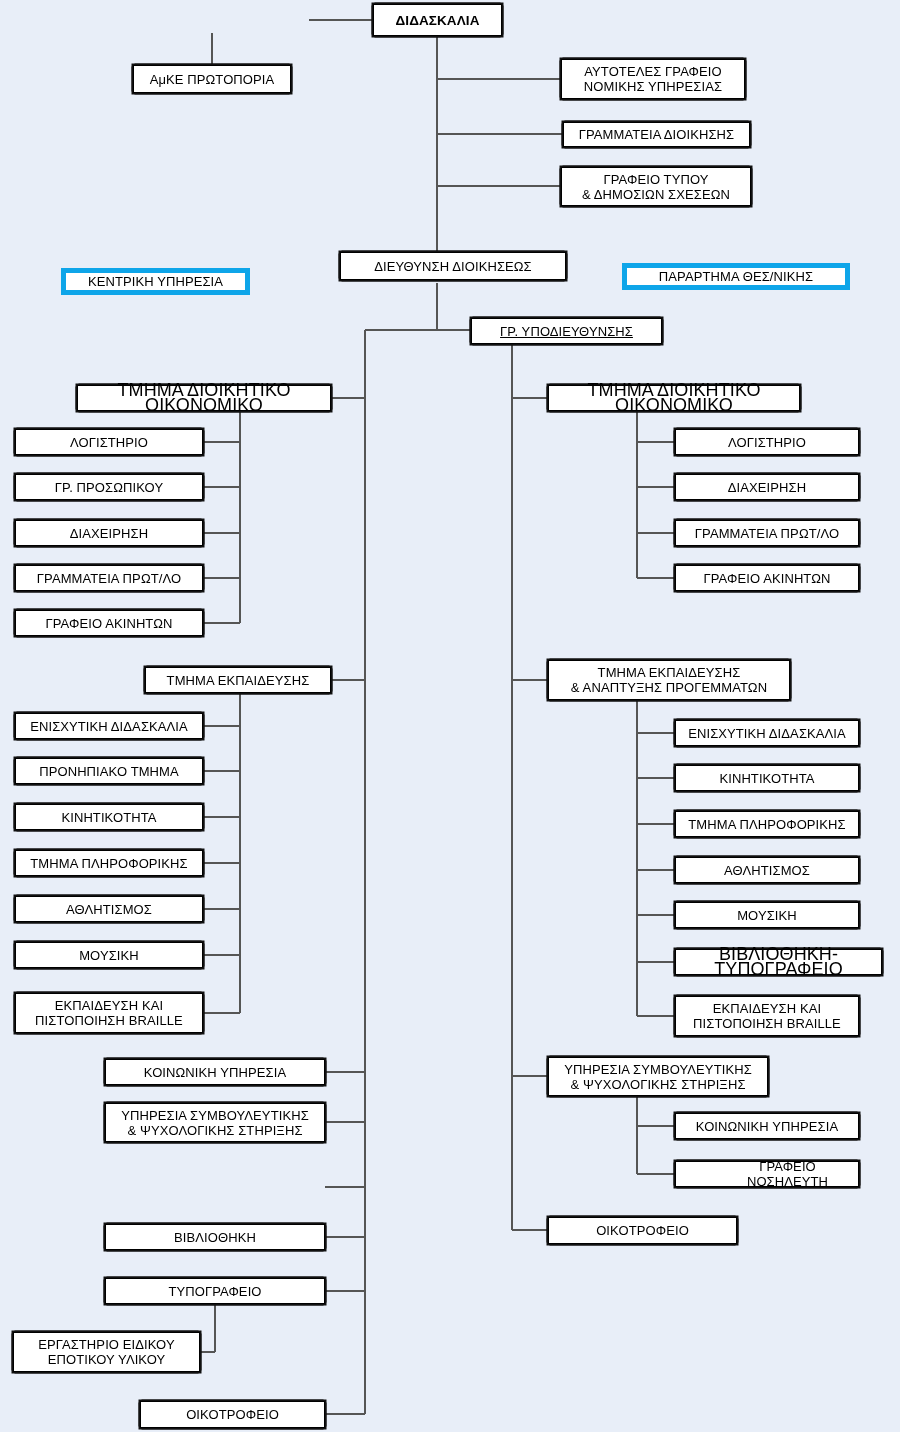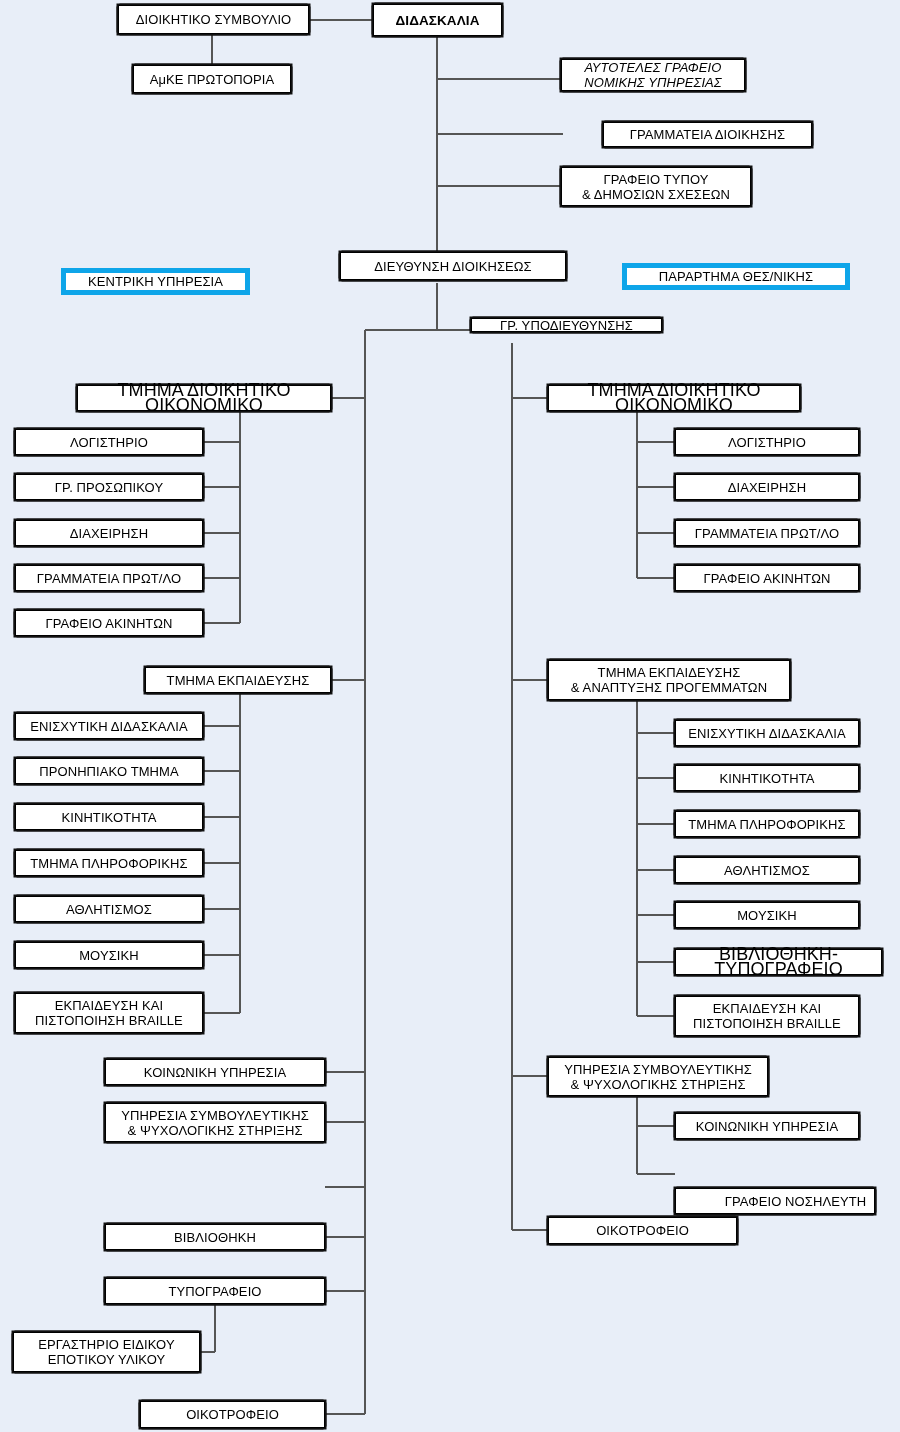--- a/index.html
+++ b/index.html
@@ -130,41 +130,40 @@
       <line x1="637" y1="915" x2="675" y2="915"></line>
       <line x1="637" y1="962" x2="675" y2="962"></line>
       <line x1="637" y1="1016" x2="675" y2="1016"></line>
 
       <line x1="637" y1="1093" x2="637" y2="1174"></line>
       <line x1="637" y1="1126" x2="675" y2="1126"></line>
       <line x1="637" y1="1174" x2="675" y2="1174"></line>
     </g>
   </svg>
 
-  <div class="node heavy" style="left:118px;top:5px;width:191px;height:29px;">ΔΙΟΙΚΗΤΙΚΟ ΣΥΜΒΟΥΛΙΟ</div>
 
   <div class="node heavy" style="left:133px;top:65px;width:158px;height:28px;">ΑμΚΕ ΠΡΩΤΟΠΟΡΙΑ</div>
 
   <div class="node heavy bold" style="left:373px;top:4px;width:129px;height:32px;">ΔΙΔΑΣΚΑΛΙΑ</div>
 
-  <div class="node heavy" style="left:561px;top:59px;width:184px;height:32px;font-style:italic;">ΑΥΤΟΤΕΛΕΣ ΓΡΑΦΕΙΟ
+  <div class="node heavy" style="left:561px;top:59px;width:184px;height:40px;">ΑΥΤΟΤΕΛΕΣ ΓΡΑΦΕΙΟ
 ΝΟΜΙΚΗΣ ΥΠΗΡΕΣΙΑΣ</div>
 
-  <div class="node heavy" style="left:563px;top:122px;width:209px;height:25px;margin-left:40px;">ΓΡΑΜΜΑΤΕΙΑ ΔΙΟΙΚΗΣΗΣ</div>
+  <div class="node heavy" style="left:563px;top:122px;width:187px;height:25px;">ΓΡΑΜΜΑΤΕΙΑ ΔΙΟΙΚΗΣΗΣ</div>
 
   <div class="node heavy" style="left:561px;top:167px;width:190px;height:39px;">ΓΡΑΦΕΙΟ ΤΥΠΟΥ
 &amp; ΔΗΜΟΣΙΩΝ ΣΧΕΣΕΩΝ</div>
 
   <div class="node heavy" style="left:340px;top:252px;width:226px;height:28px;">ΔΙΕΥΘΥΝΣΗ ΔΙΟΙΚΗΣΕΩΣ</div>
 
   <div class="node light" style="left:61px;top:268px;width:189px;height:27px;">ΚΕΝΤΡΙΚΗ ΥΠΗΡΕΣΙΑ</div>
 
   <div class="node light" style="left:622px;top:263px;width:228px;height:27px;">ΠΑΡΑΡΤΗΜΑ ΘΕΣ/ΝΙΚΗΣ</div>
 
-  <div class="node heavy" style="left:471px;top:318px;width:191px;height:14px;text-decoration:underline;">ΓΡ. ΥΠΟΔΙΕΥΘΥΝΣΗΣ</div>
+  <div class="node heavy" style="left:471px;top:318px;width:191px;height:26px;text-decoration:underline;">ΓΡ. ΥΠΟΔΙΕΥΘΥΝΣΗΣ</div>
 
   <div class="node heavy small" style="left:77px;top:385px;width:254px;height:26px;">ΤΜΗΜΑ ΔΙΟΙΚΗΤΙΚΟ ΟΙΚΟΝΟΜΙΚΟ</div>
 
   <div class="node heavy" style="left:15px;top:429px;width:188px;height:26px;">ΛΟΓΙΣΤΗΡΙΟ</div>
   <div class="node heavy" style="left:15px;top:474px;width:188px;height:26px;">ΓΡ. ΠΡΟΣΩΠΙΚΟΥ</div>
   <div class="node heavy" style="left:15px;top:520px;width:188px;height:26px;">ΔΙΑΧΕΙΡΗΣΗ</div>
   <div class="node heavy" style="left:15px;top:565px;width:188px;height:26px;">ΓΡΑΜΜΑΤΕΙΑ ΠΡΩΤ/ΛΟ</div>
   <div class="node heavy" style="left:15px;top:610px;width:188px;height:26px;">ΓΡΑΦΕΙΟ ΑΚΙΝΗΤΩΝ</div>
 
   <div class="node heavy" style="left:145px;top:667px;width:186px;height:26px;">ΤΜΗΜΑ ΕΚΠΑΙΔΕΥΣΗΣ</div>
@@ -205,17 +204,17 @@
   <div class="node heavy" style="left:675px;top:857px;width:184px;height:26px;">ΑΘΛΗΤΙΣΜΟΣ</div>
   <div class="node heavy" style="left:675px;top:902px;width:184px;height:26px;">ΜΟΥΣΙΚΗ</div>
   <div class="node heavy small" style="left:675px;top:949px;width:207px;height:26px;">ΒΙΒΛΙΟΘΗΚΗ-ΤΥΠΟΓΡΑΦΕΙΟ</div>
   <div class="node heavy" style="left:675px;top:996px;width:184px;height:40px;">ΕΚΠΑΙΔΕΥΣΗ ΚΑΙ
 ΠΙΣΤΟΠΟΙΗΣΗ BRAILLE</div>
 
   <div class="node heavy" style="left:548px;top:1057px;width:220px;height:39px;">ΥΠΗΡΕΣΙΑ ΣΥΜΒΟΥΛΕΥΤΙΚΗΣ
 &amp; ΨΥΧΟΛΟΓΙΚΗΣ ΣΤΗΡΙΞΗΣ</div>
 
   <div class="node heavy" style="left:675px;top:1113px;width:184px;height:26px;">ΚΟΙΝΩΝΙΚΗ ΥΠΗΡΕΣΙΑ</div>
-  <div class="node heavy" style="left:675px;top:1188px;width:200px;height:26px;padding-left:41px;">ΓΡΑΦΕΙΟ ΝΟΣΗΛΕΥΤΗ</div>
+  <div class="node heavy" style="left:675px;top:1161px;width:184px;height:26px;padding-left:41px;">ΓΡΑΦΕΙΟ ΝΟΣΗΛΕΥΤΗ</div>
 
   <div class="node heavy" style="left:548px;top:1217px;width:189px;height:27px;">ΟΙΚΟΤΡΟΦΕΙΟ</div>
 
 </div>
 
 </body></html>

